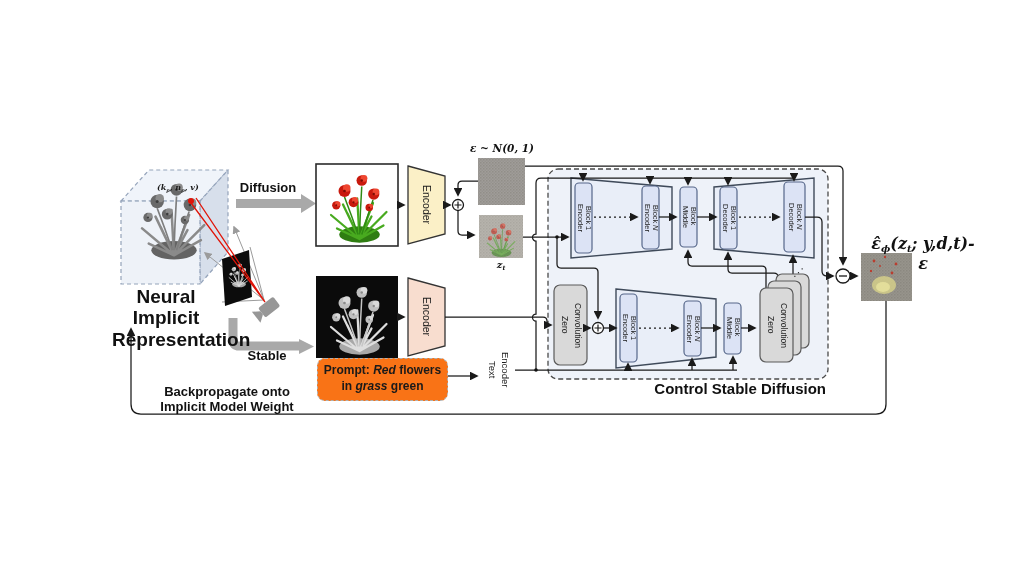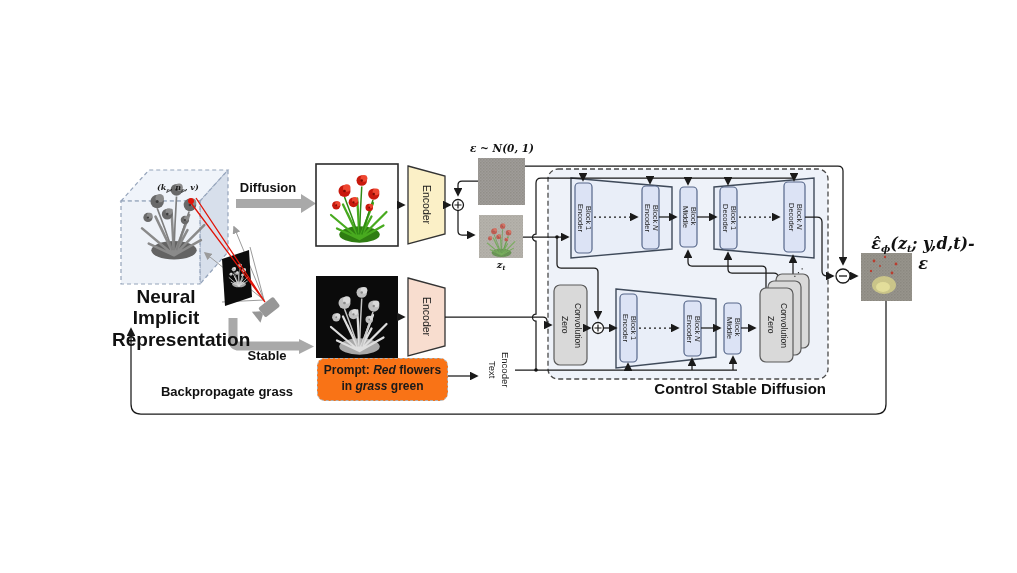--- a/index.html
+++ b/index.html
@@ -240,21 +240,22 @@
 
 <div class="lab w6 ctr" style="left:230px;top:180px;width:76px;font-size:13px">Diffusion</div>
 <div class="lab w6 ctr" style="left:234px;top:348px;width:66px;font-size:13px">Stable</div>
 
 <div class="lab w6 ctr" style="left:112px;top:286px;width:108px;font-size:19px;line-height:1.12">
   <div>Neural Implicit</div>
   <div>Representation</div>
 </div>
 
 <div class="lab w6 ctr" style="left:144px;top:385px;width:166px;font-size:13px;line-height:1.12">
-  <div>Backpropagate grass</div>
+  <div>Backpropagate onto</div>
+  <div>Implicit Model Weight</div>
 </div>
 
 <div id="prompt-box">
   <div><span class="w6">Prompt: </span><span class="emph">Red</span><span class="w6"> flowers</span></div>
   <div><span class="w6">in </span><span class="emph">grass</span><span class="w6"> green</span></div>
 </div>
 
 <div class="lab math ctr" style="left:448px;top:142px;width:108px;font-size:10.5px"><span>ε ~ </span><span>N</span><span>(0, 1)</span></div>
 
 <div class="lab math ctr" style="left:478px;top:259px;width:46px;font-size:10px"><span>z</span><span class="sub">t</span></div>

